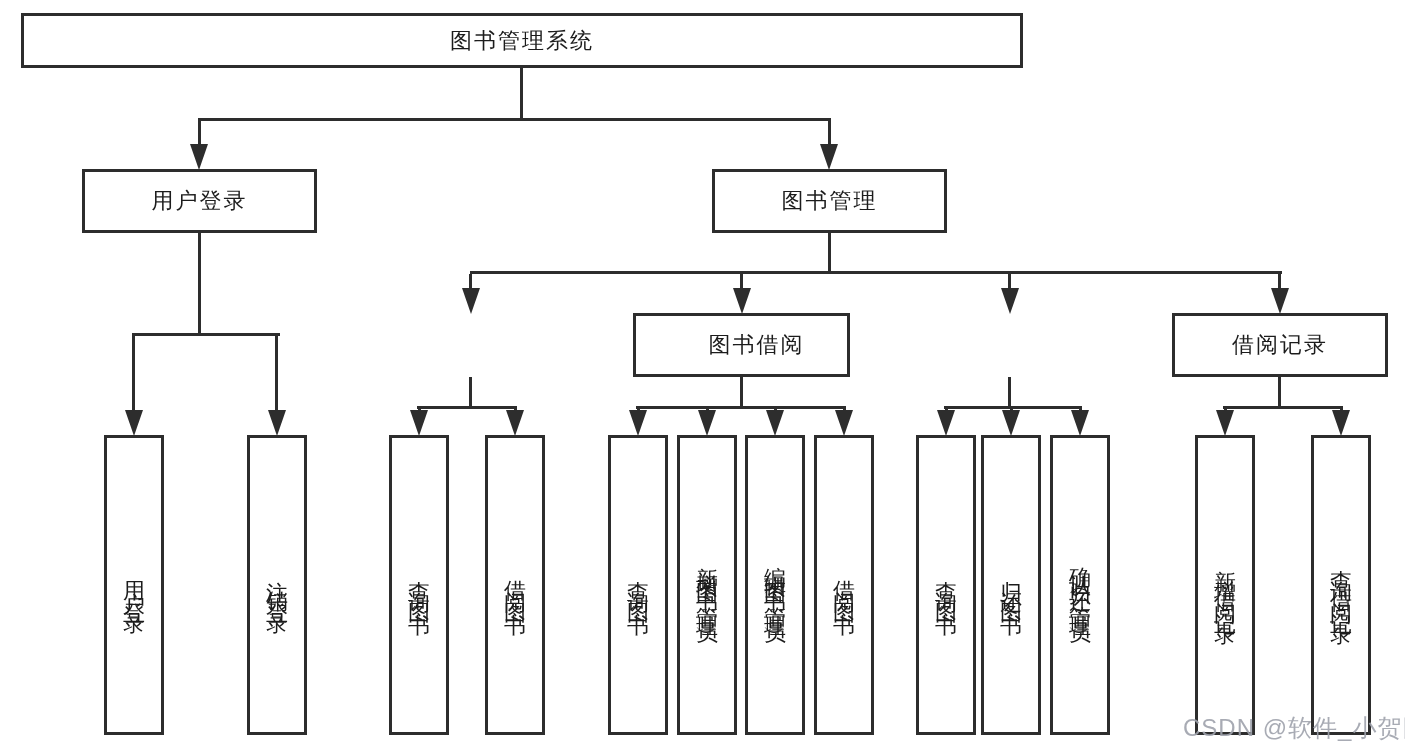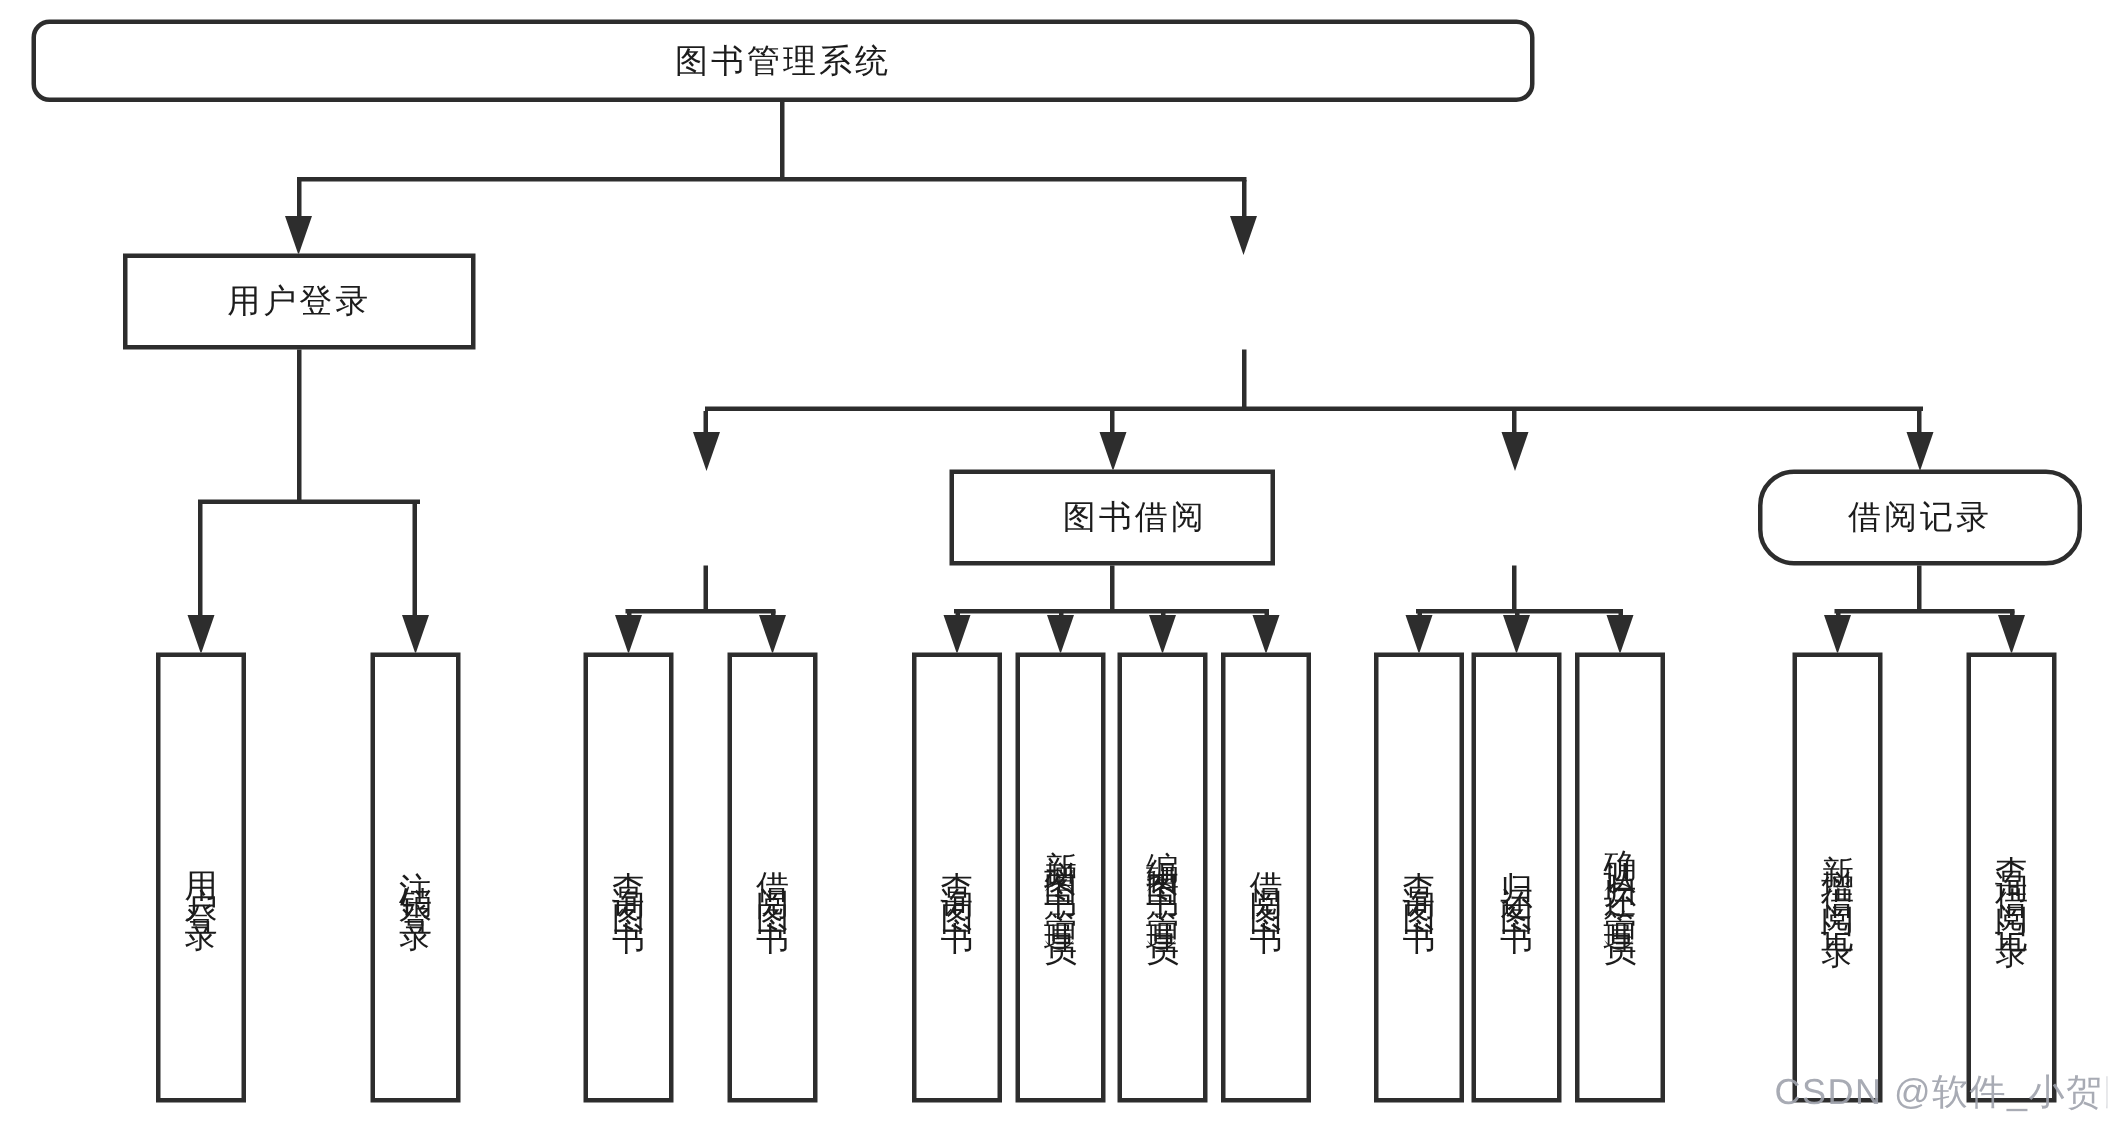--- a/index.html
+++ b/index.html
@@ -49,33 +49,36 @@
     letter-spacing:1px;
     z-index:5;
     white-space:nowrap;
   }
 </style>
 </head>
 <body>
 
 <div id="stage">
 
-  <div class="box" style="left:21px;top:13px;width:1002px;height:55px;border-radius:12px;">
+  <div class="box" style="left:21px;top:13px;width:1002px;height:55px;">
     <span class="hlabel">图书管理系统</span>
   </div>
 
   <div class="vline" style="left:520px;top:67px;height:52px;"></div>
   <div class="hline" style="left:198px;top:118px;width:633px;"></div>
   <div class="vline" style="left:198px;top:120px;height:26px;"></div>
   <div class="arrow-down" style="left:190px;top:144px;"></div>
   <div class="vline" style="left:828px;top:120px;height:26px;"></div>
   <div class="arrow-down" style="left:820px;top:144px;"></div>
 
   <div class="box" style="left:82px;top:169px;width:235px;height:64px;">
     <span class="hlabel">用户登录</span>
+  </div>
+  <div class="box" style="left:712px;top:169px;width:235px;height:64px;">
+    <span class="hlabel">图书管理</span>
   </div>
 
   <div class="vline" style="left:198px;top:233px;height:101px;"></div>
   <div class="hline" style="left:132px;top:333px;width:148px;"></div>
   <div class="vline" style="left:132px;top:335px;height:76px;"></div>
   <div class="arrow-down" style="left:125px;top:410px;"></div>
   <div class="vline" style="left:275px;top:335px;height:76px;"></div>
   <div class="arrow-down" style="left:268px;top:410px;"></div>
 
   <div class="vline" style="left:828px;top:233px;height:40px;"></div>
@@ -85,21 +88,21 @@
   <div class="vline" style="left:740px;top:274px;height:16px;"></div>
   <div class="arrow-down" style="left:733px;top:288px;"></div>
   <div class="vline" style="left:1008px;top:274px;height:16px;"></div>
   <div class="arrow-down" style="left:1001px;top:288px;"></div>
   <div class="vline" style="left:1278px;top:274px;height:16px;"></div>
   <div class="arrow-down" style="left:1271px;top:288px;"></div>
 
   <div class="box" style="left:633px;top:313px;width:217px;height:64px;padding-left:30px;">
     <span class="hlabel">图书借阅</span>
   </div>
-  <div class="box" style="left:1172px;top:313px;width:216px;height:64px;border-radius:24px;">
+  <div class="box" style="left:1172px;top:313px;width:216px;height:64px;">
     <span class="hlabel">借阅记录</span>
   </div>
 
   <div class="vline" style="left:469px;top:377px;height:31px;"></div>
   <div class="vline" style="left:740px;top:377px;height:31px;"></div>
   <div class="vline" style="left:1008px;top:377px;height:31px;"></div>
   <div class="vline" style="left:1278px;top:377px;height:31px;"></div>
 
   <div class="hline" style="left:417px;top:406px;width:100px;"></div>
   <div class="hline" style="left:636px;top:406px;width:210px;"></div>

